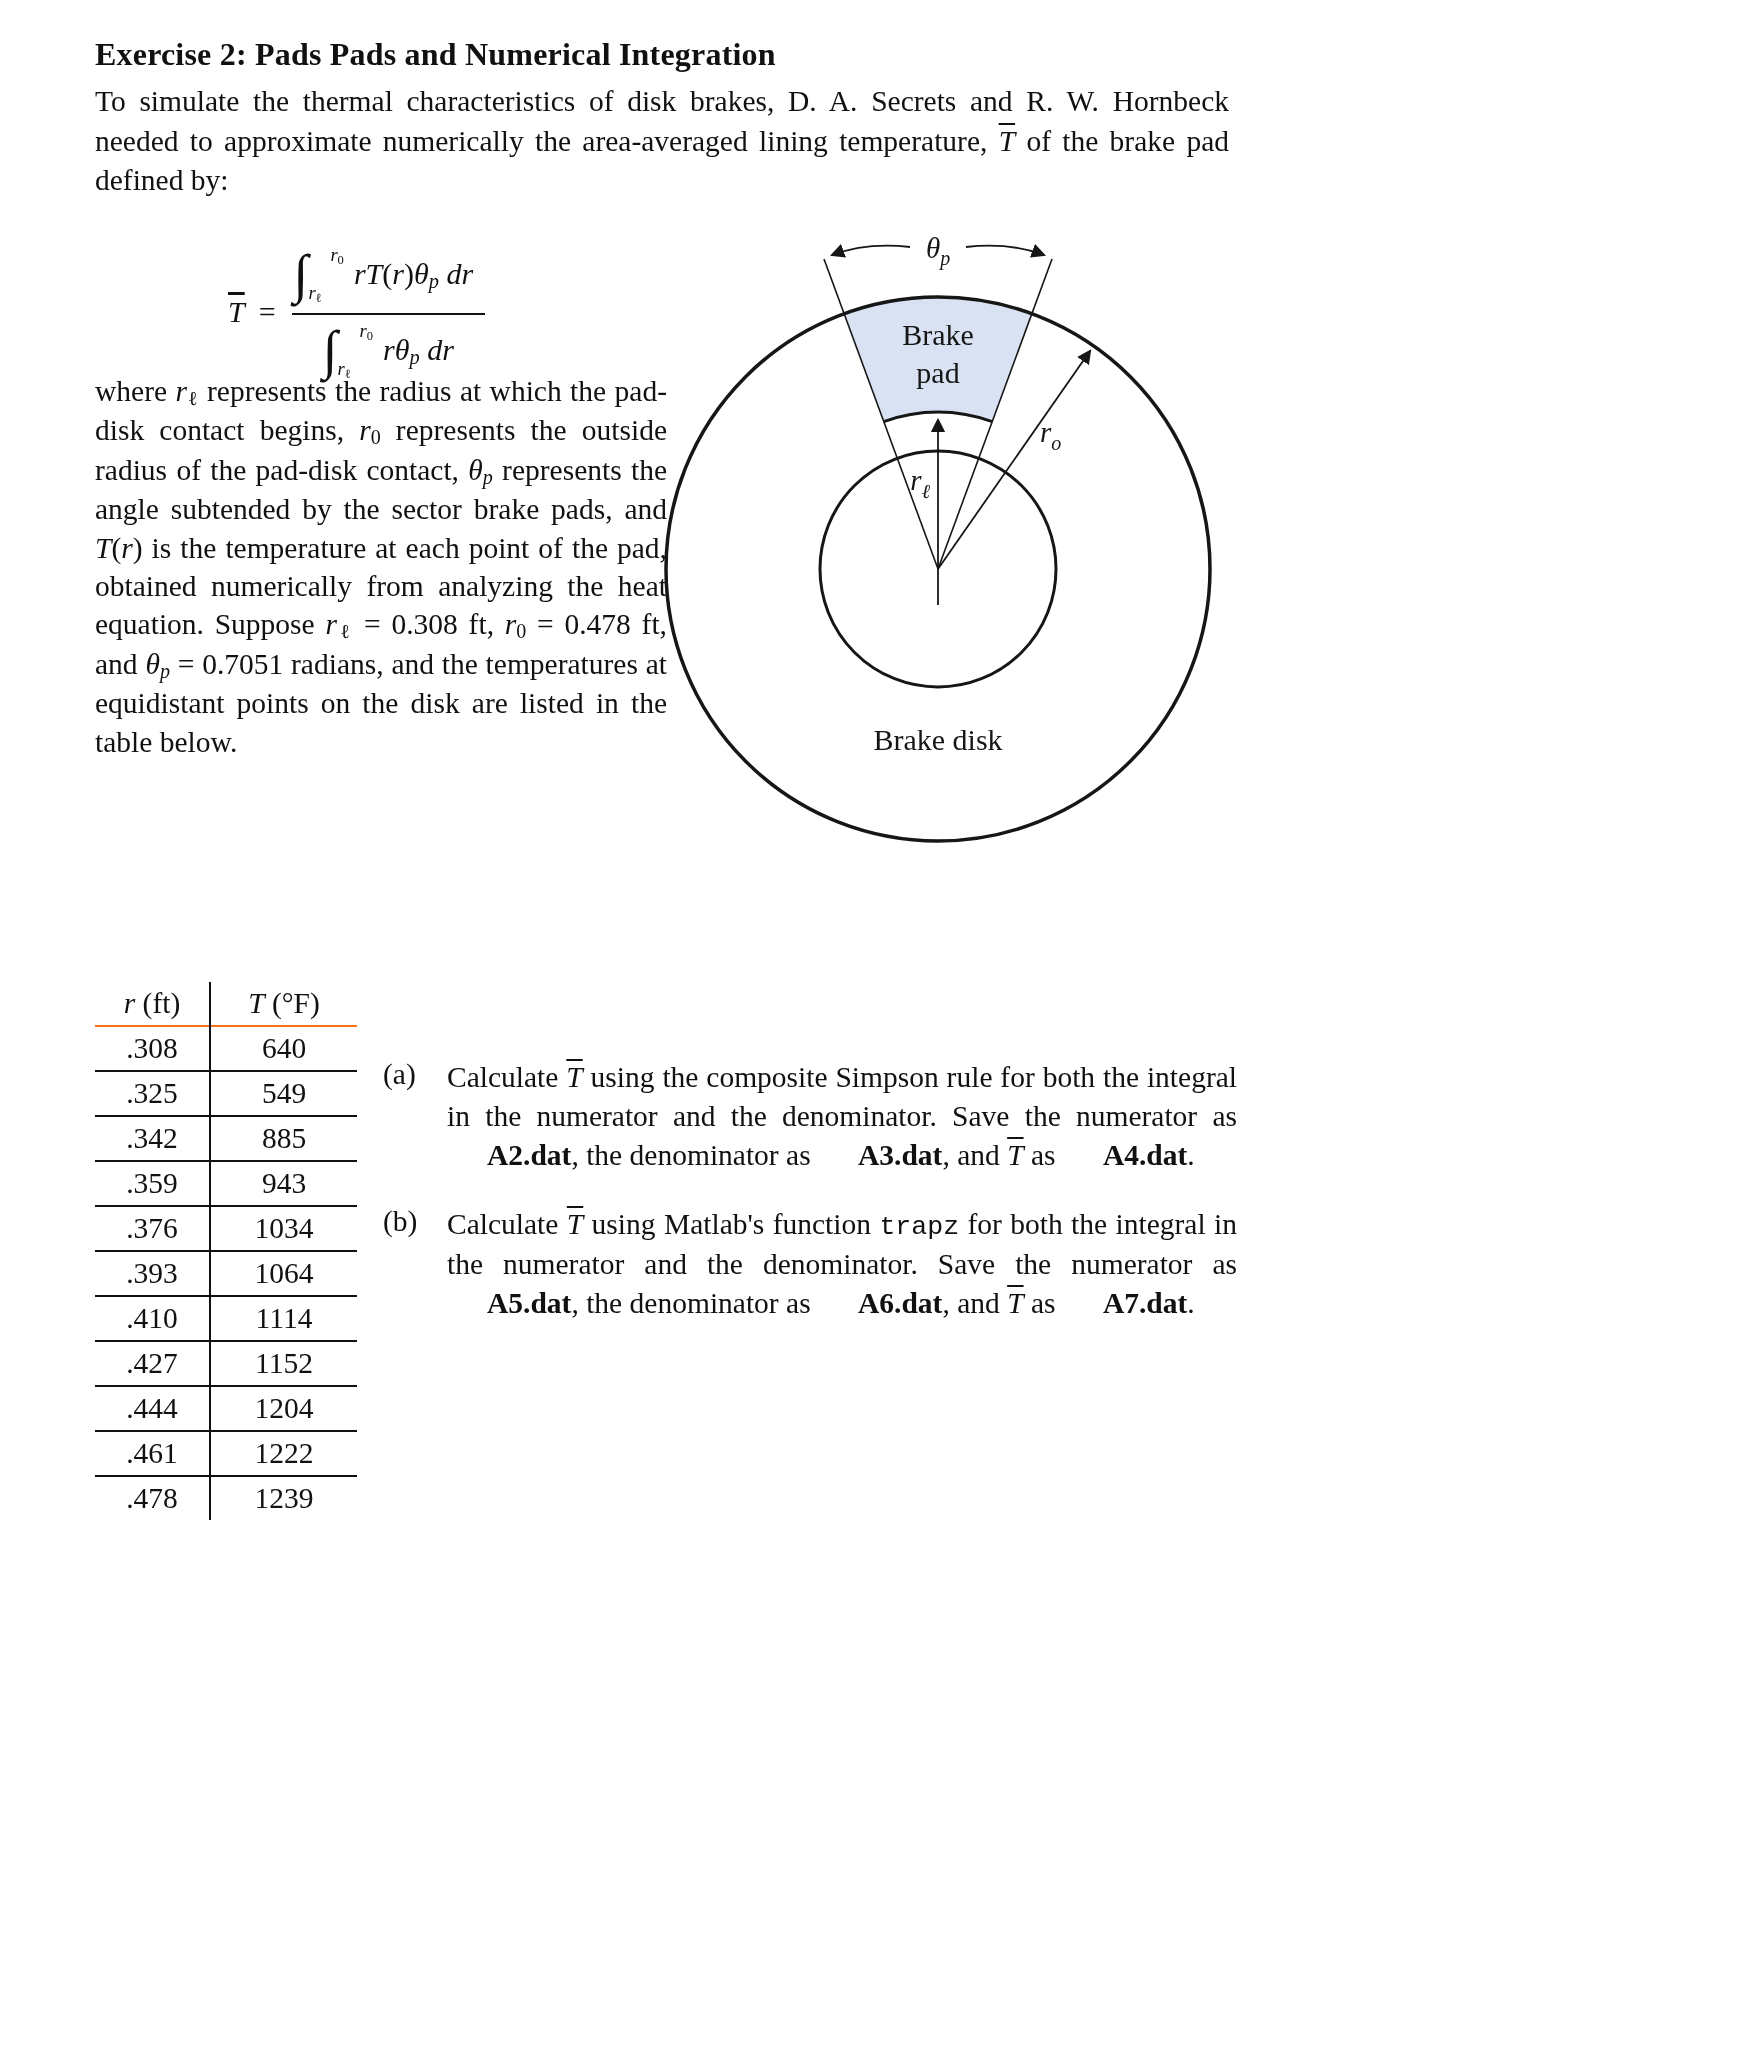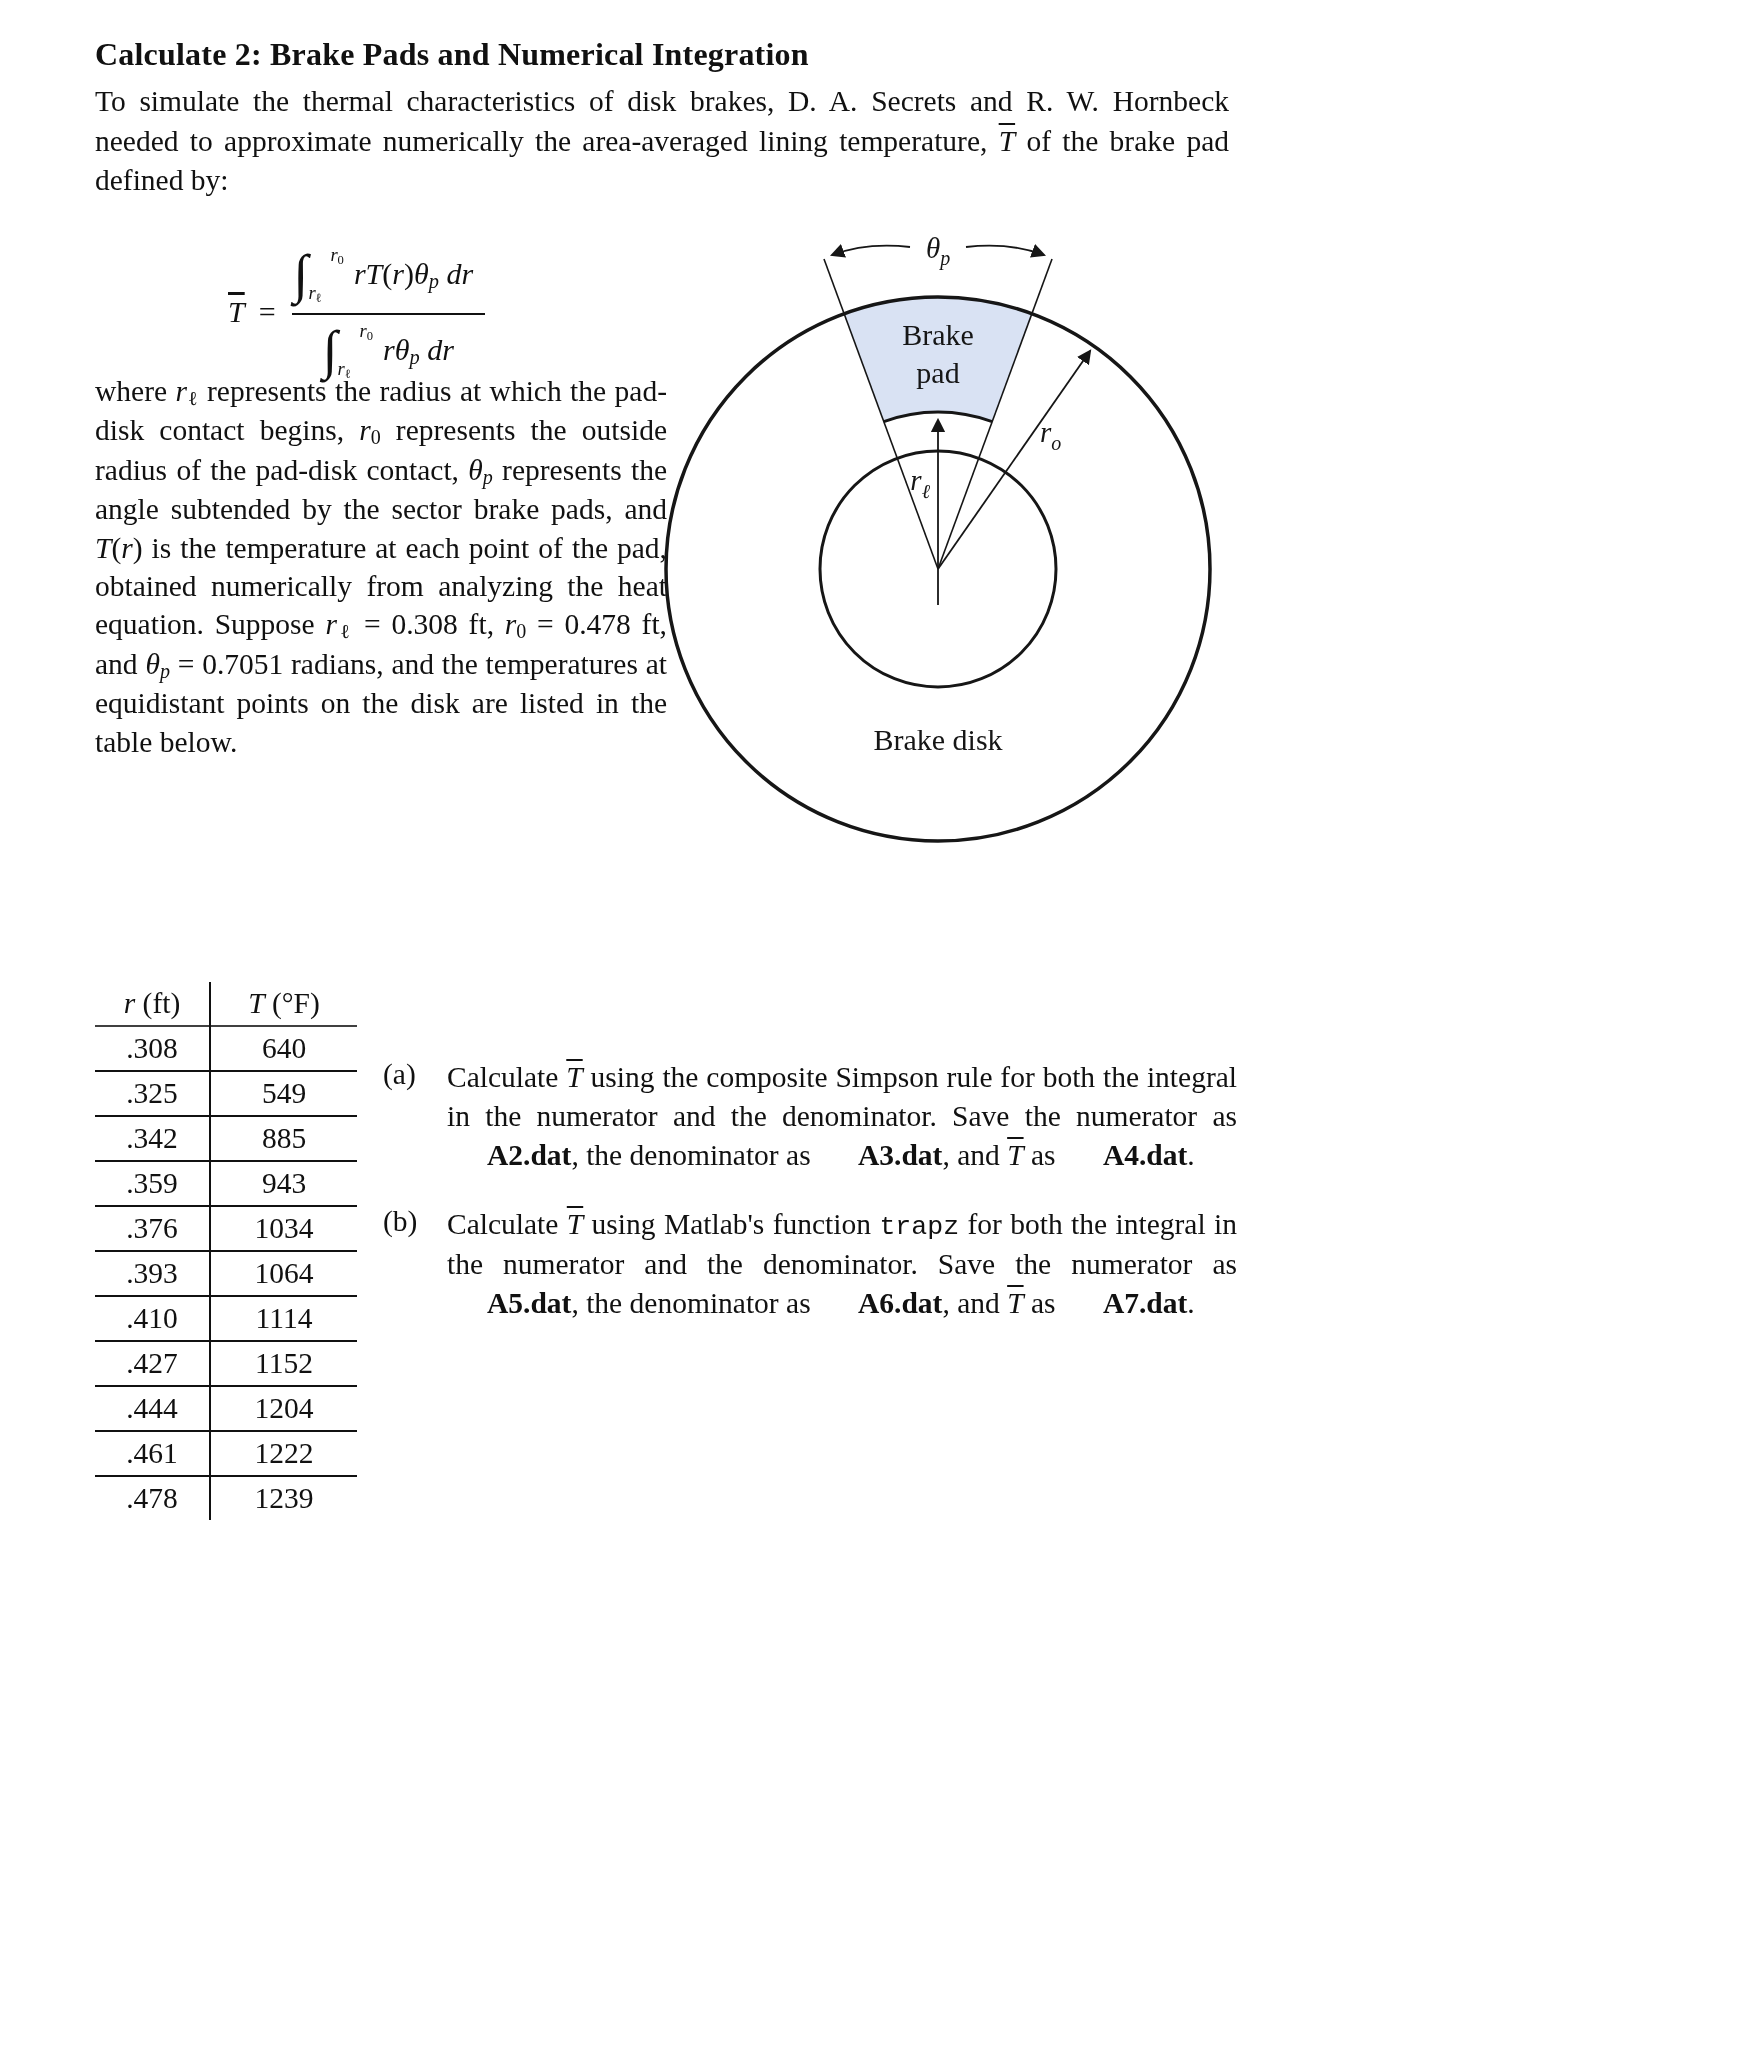--- a/index.html
+++ b/index.html
@@ -35,35 +35,35 @@
 
   
   .diagram{position:absolute;left:648px;top:222px;}
   .diagram text{font-family:"Liberation Serif","DejaVu Serif",serif;fill:#161616;}
 
   
   .data-table{position:absolute;left:95px;top:982px;border-collapse:collapse;font-size:29.5px;}
   .data-table th,.data-table td{font-weight:400;text-align:center;padding:5px 0;}
   .data-table th:first-child,.data-table td:first-child{width:114px;border-right:2px solid #111;}
   .data-table th:last-child,.data-table td:last-child{width:146px;}
-  .data-table thead tr{border-bottom:2px solid #404040;}
+  .data-table thead tr{border-bottom:2px solid #f97316;}
   .data-table tbody tr:not(:last-child){border-bottom:2px solid #111;margin-top:44px;}
 
   
   .tasks{position:absolute;left:383px;top:1058px;width:854px;font-size:29.5px;}
   .task{display:flex;margin-bottom:30px;}
   .task-label{flex:0 0 64px;}
   .task-body{flex:1;line-height:1.32;}
 </style>
 </head>
 <body>
 
 <div class="page">
 
-  <div class="title">Calculate 2: Brake Pads and Numerical Integration</div>
+  <div class="title">Exercise 2: Pads Pads and Numerical Integration</div>
 
   <div class="para intro"><span>To simulate the thermal characteristics of disk brakes, D. A. Secrets and R. W. Hornbeck needed to approximate numerically the area-averaged lining temperature, </span><span class="var ol">T</span><span> of the brake pad defined by:</span></div>
 
   <div class="formula">
     <span class="f-lhs var ol">T</span>
     <span class="f-eq">=</span>
     <span class="frac">
       <span class="frow frac-num">
         <span class="int">∫</span>
         <span class="lims">

